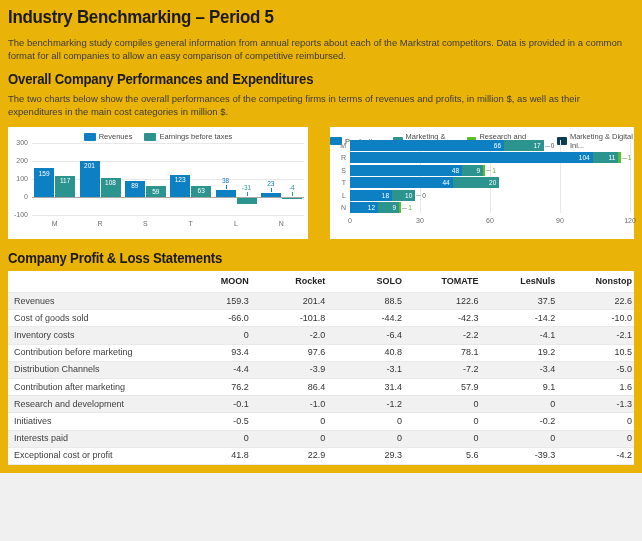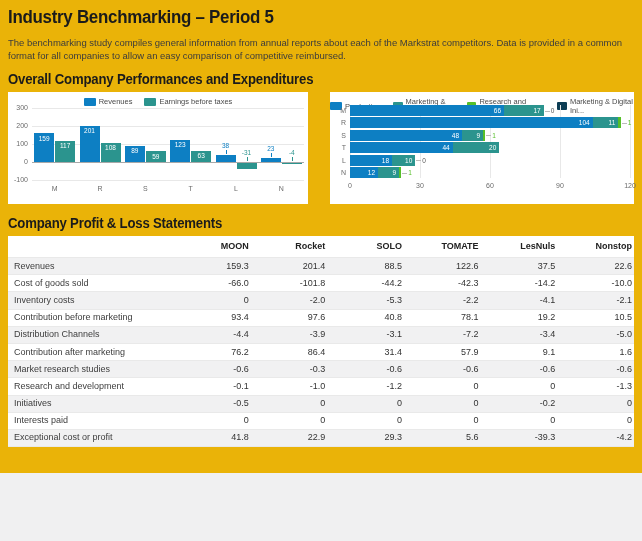--- a/index.html
+++ b/index.html
@@ -38,20 +38,21 @@
 </style>
 </head>
 <body>
 
 <div class="screen">
   <div class="page">
     <h1 class="title">Industry Benchmarking – Period 5</h1>
     <p class="desc">The benchmarking study compiles general information from annual reports about each of the Markstrat competitors. Data is provided in a common format for all companies to allow an easy comparison of competitive reimbursed.</p>
 
     <h2 class="section-heading">Overall Company Performances and Expenditures</h2>
+    <p class="desc">The two charts below show the overall performances of the competing firms in terms of revenues and profits, in million $, as well as their expenditures in the main cost categories in million $.</p>
 
     <div class="charts-row">
       <div class="card left" id="chart1">
           <div class="legend">
             <div class="legend-item">
               <div class="legend-swatch" style="background: rgb(13, 127, 195);"></div>
               <div class="legend-label">Revenues</div>
             </div>
             <div class="legend-item">
               <div class="legend-swatch" style="background: rgb(43, 148, 142);"></div>
@@ -217,21 +218,21 @@
             <td>-101.8</td>
             <td>-44.2</td>
             <td>-42.3</td>
             <td>-14.2</td>
             <td>-10.0</td>
           </tr>
           <tr>
             <td class="rowlabel">Inventory costs</td>
             <td>0</td>
             <td>-2.0</td>
-            <td>-5.3</td>
+            <td>-6.4</td>
             <td>-2.2</td>
             <td>-4.1</td>
             <td>-2.1</td>
           </tr>
           <tr>
             <td class="rowlabel">Contribution before marketing</td>
             <td>93.4</td>
             <td>97.6</td>
             <td>40.8</td>
             <td>78.1</td>
@@ -250,29 +251,20 @@
           <tr>
             <td class="rowlabel">Contribution after marketing</td>
             <td>76.2</td>
             <td>86.4</td>
             <td>31.4</td>
             <td>57.9</td>
             <td>9.1</td>
             <td>1.6</td>
           </tr>
           <tr>
-            <td class="rowlabel">Market research studies</td>
-            <td>-0.6</td>
-            <td>-0.3</td>
-            <td>-0.6</td>
-            <td>-0.6</td>
-            <td>-0.6</td>
-            <td>-0.6</td>
-          </tr>
-          <tr>
             <td class="rowlabel">Research and development</td>
             <td>-0.1</td>
             <td>-1.0</td>
             <td>-1.2</td>
             <td>0</td>
             <td>0</td>
             <td>-1.3</td>
           </tr>
           <tr>
             <td class="rowlabel">Initiatives</td>

